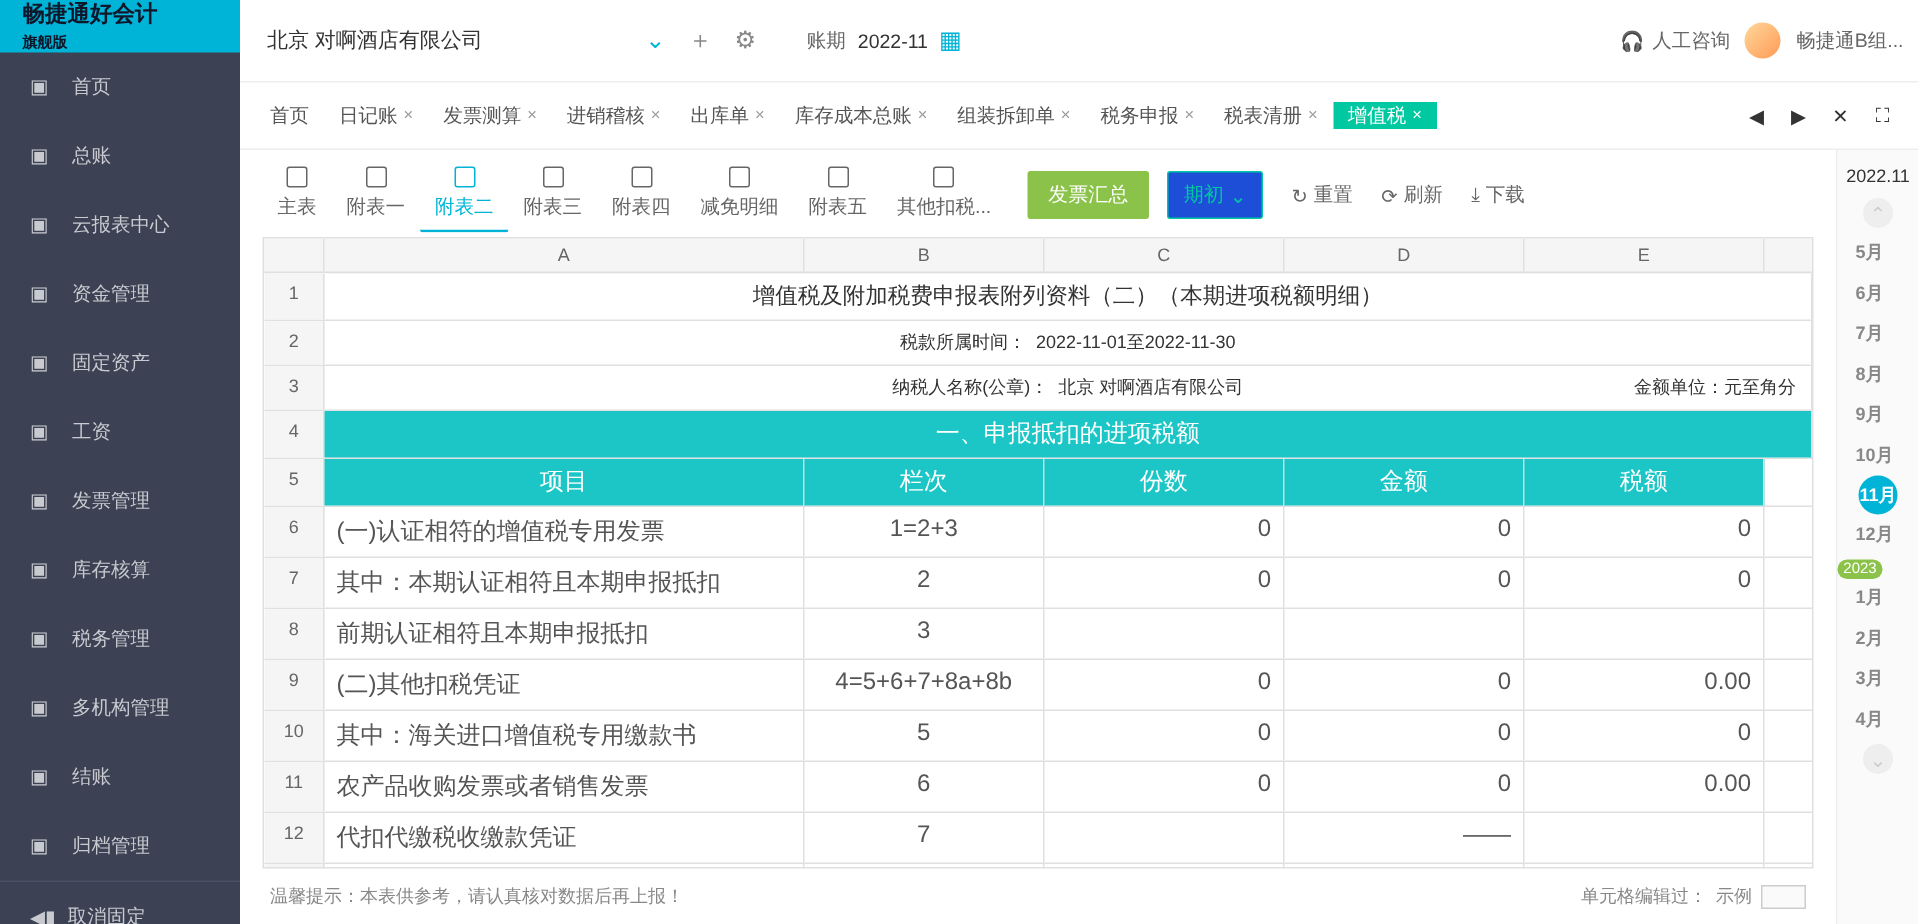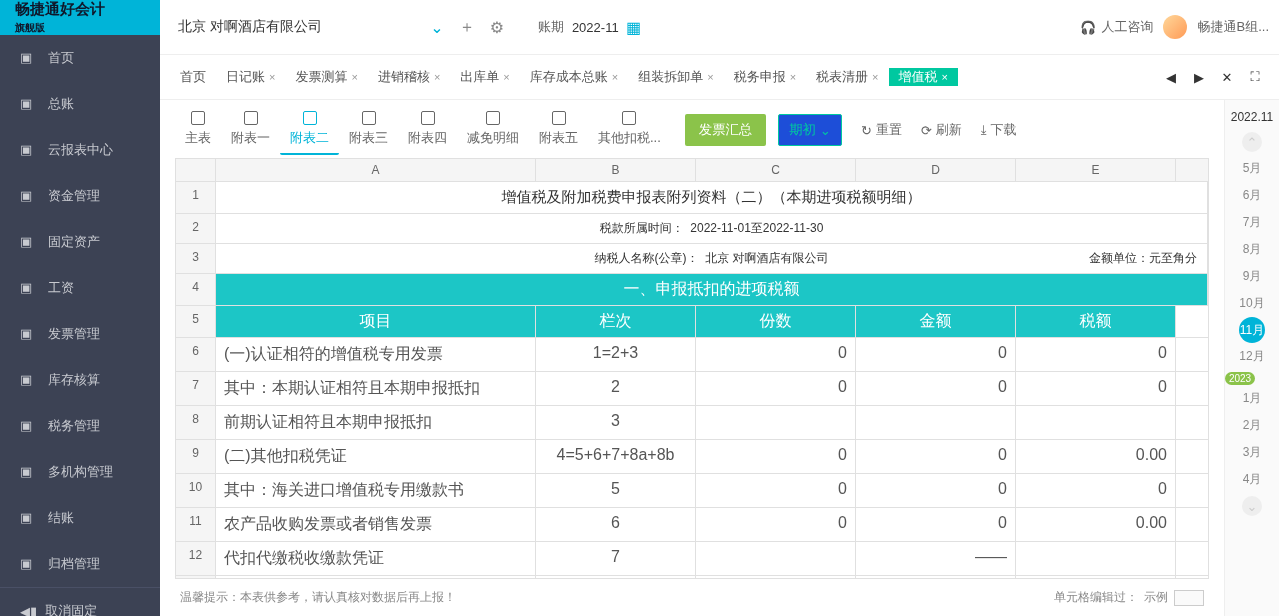--- a/index.html
+++ b/index.html
@@ -50,21 +50,21 @@
 .section-row .cell { background: #1cc6c6; color: #fff; text-align: center; padding: 5px; }
 .header-row .cell { background: #1cc6c6; color: #fff; text-align: center; padding: 5px; }
 .data-row .cell { color: #555; }
 .num-cell { text-align: right; }
 .footer-bar { padding: 10px 5px; display: flex; align-items: center; justify-content: space-between; color: #888; font-size: 12px; }
 .example { display: flex; align-items: center; gap: 6px; }
 .ex-box { width: 30px; height: 16px; border: 1px solid #ccc; background: #fafafa; }
 .year-panel { width: 55px; background: #fafafa; border-left: 1px solid #eee; display: flex; flex-direction: column; align-items: center; padding-top: 5px; }
 .year-title { font-size: 12px; color: #333; padding: 5px; }
 .up-arrow, .down-arrow { color: #ccc; cursor: pointer; width: 20px; height: 20px; border-radius: 50%; background: #eee; display: flex; align-items: center; justify-content: center; margin: 3px 0; }
-.month { padding: 5px 0; color: #888; font-size: 12px; cursor: pointer; width: 30px; text-align: center; }
+.month { padding: 5px 0; color: #888; font-size: 12px; cursor: pointer; width: 30px; text-align: left; font-weight: bold; }
 .month.active { background: #00b4d8; color: #fff; border-radius: 50%; width: 26px; height: 26px; display: flex; align-items: center; justify-content: center; }
 .year-badge { background: #8bc34a; color: #fff; font-size: 10px; padding: 1px 4px; border-radius: 8px; position: relative; left: -12px; }
 .colA { width: 320px; }
 .colB { width: 160px; text-align: center; }
 .colC { width: 160px; }
 .colD { width: 160px; }
 .colE { width: 160px; }
 </style>
 </head>
 <body>

